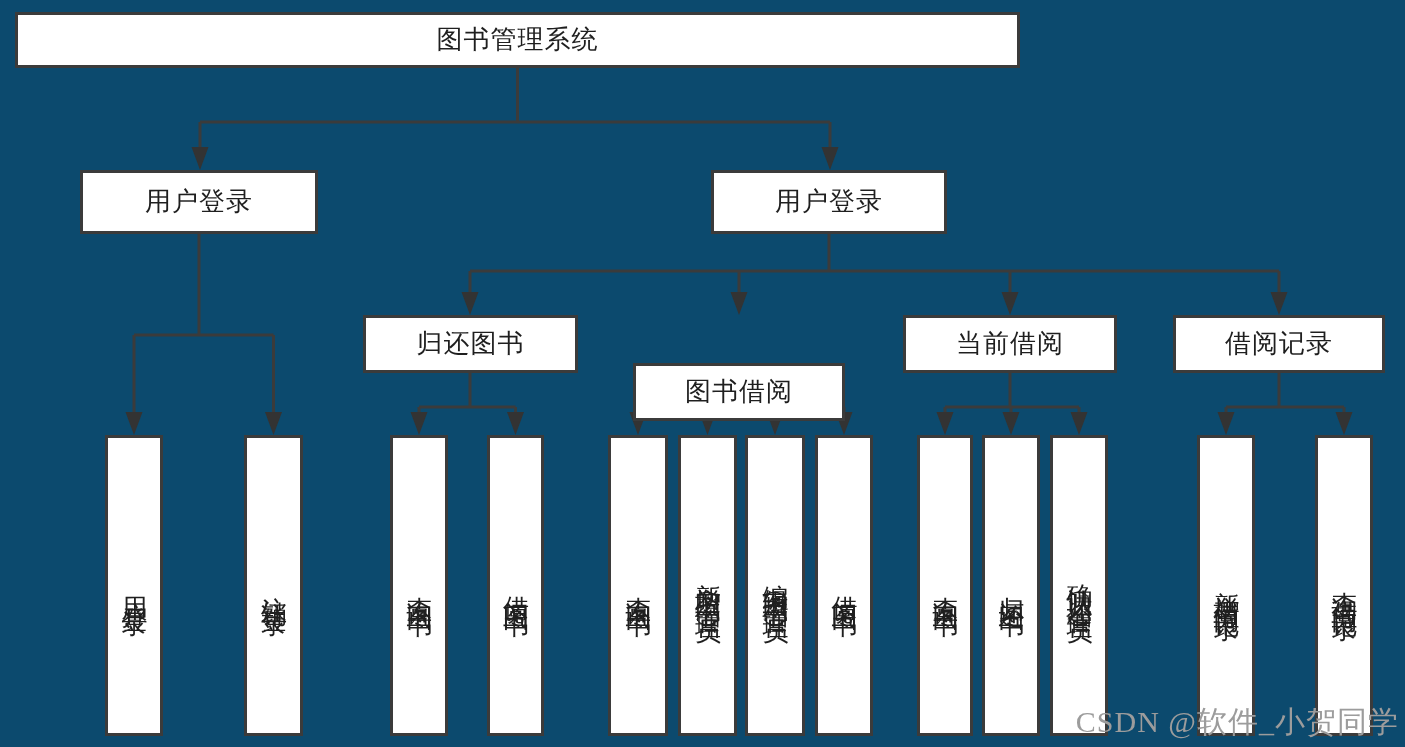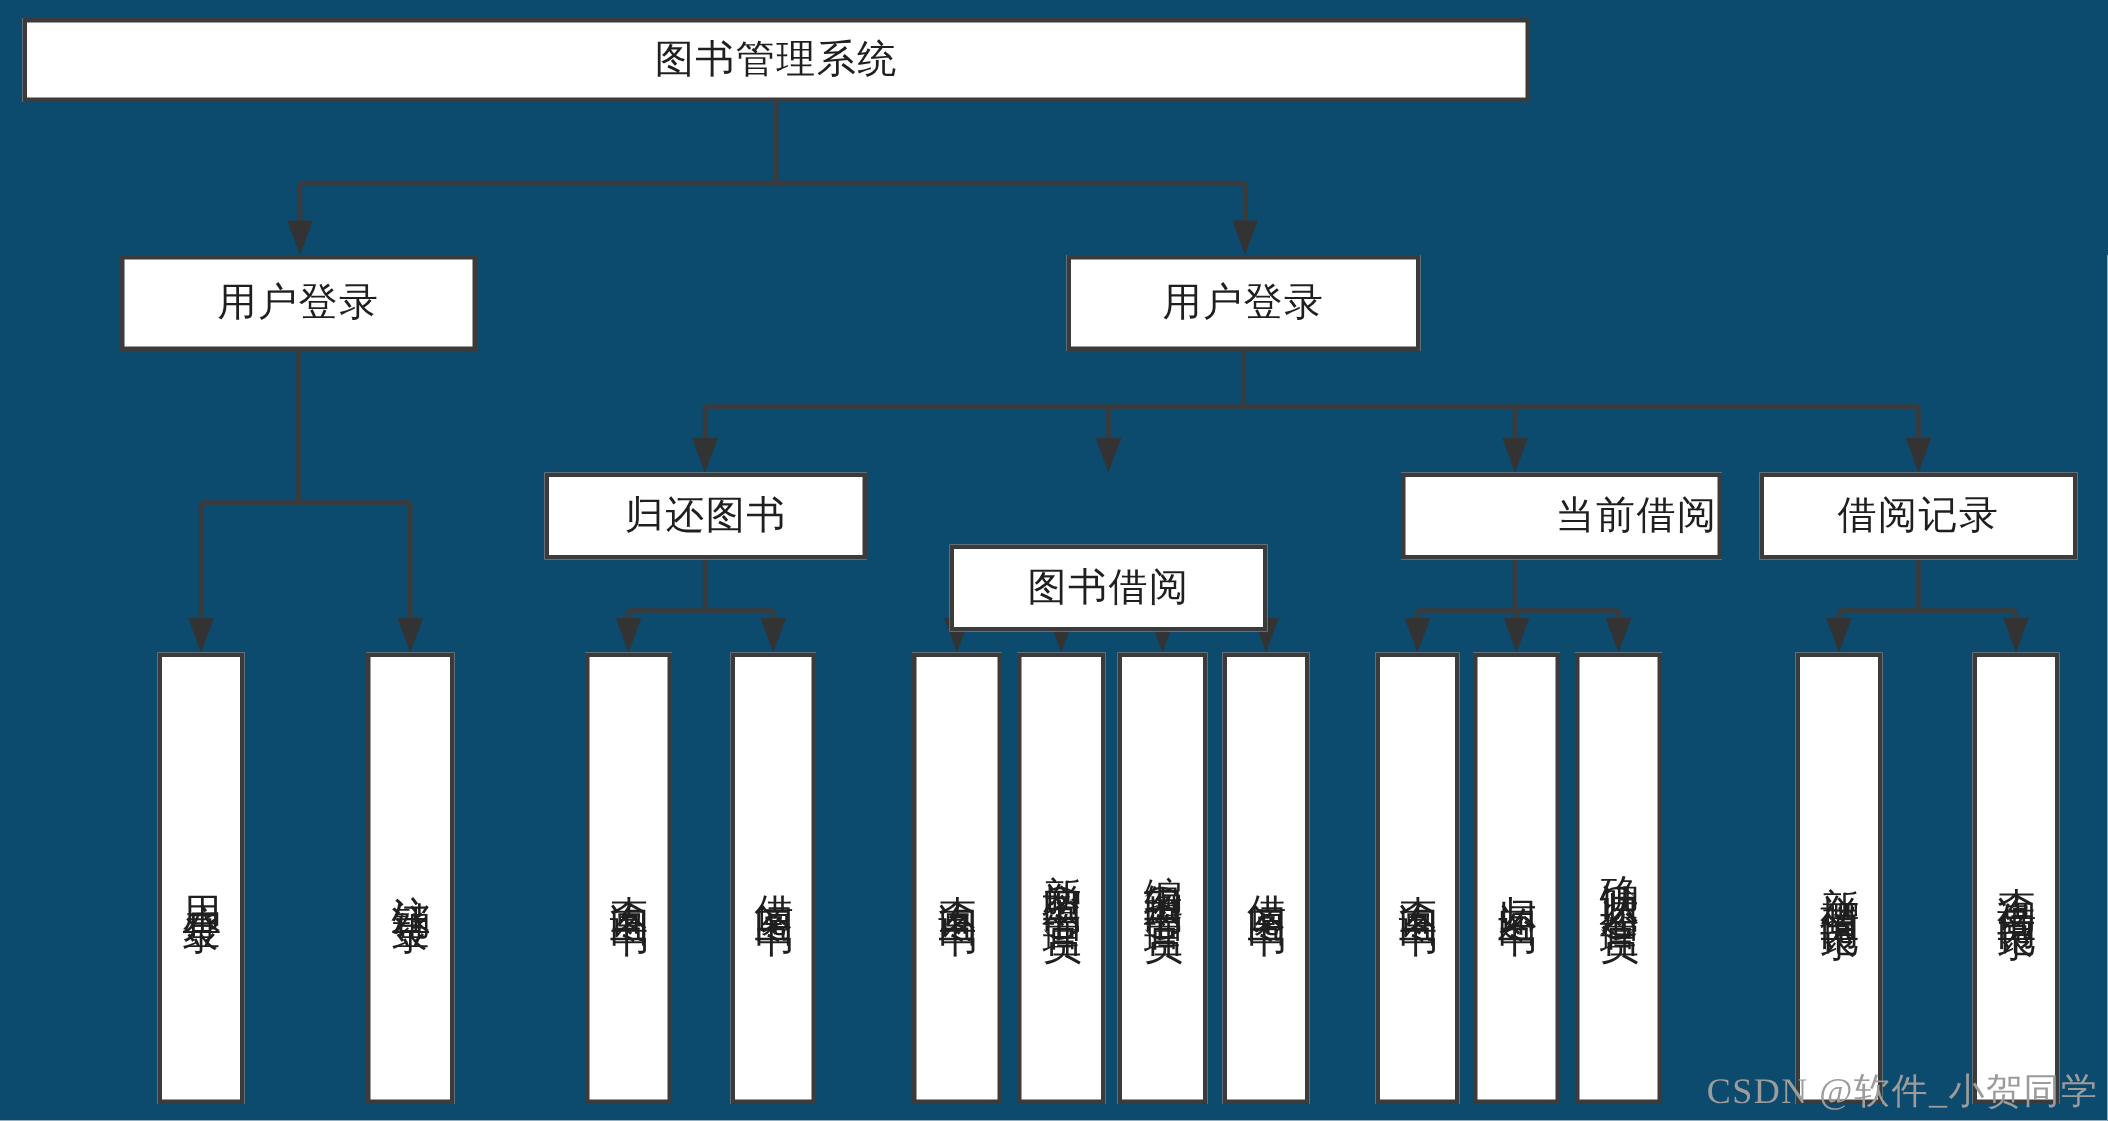--- a/index.html
+++ b/index.html
@@ -43,21 +43,21 @@
     text-orientation: mixed;
     font-size: 26px;
     letter-spacing: 5px;
     line-height: 1;
     padding: 4px 0;
   }
   .watermark {
     position: absolute;
     right: 6px;
     bottom: 4px;
-    font-size: 24px;
+    font-size: 30px;
     color: #9c9c9c;
     z-index: 3;
     letter-spacing: 1px;
     white-space: nowrap;
   }
 </style>
 </head>
 <body>
 
 <div class="stage">
@@ -108,21 +108,21 @@
   <div class="node h-node" style="left:711px; top:170px; width:236px; height:64px;">
     <span>用户登录</span>
   </div>
 
   <div class="node h-node" style="left:363px; top:315px; width:215px; height:58px;">
     <span>归还图书</span>
   </div>
   <div class="node h-node" style="left:633px; top:315px; width:212px; height:58px;margin-top:48px;">
     <span>图书借阅</span>
   </div>
-  <div class="node h-node" style="left:934px; top:315px; width:214px; height:58px;justify-content:flex-end;">
+  <div class="node h-node" style="left:903px; top:315px; width:214px; height:58px;">
     <span>当前借阅</span>
   </div>
   <div class="node h-node" style="left:1173px; top:315px; width:212px; height:58px;">
     <span>借阅记录</span>
   </div>
 
   <div class="node v-node" style="left:105px; top:435px; width:58px; height:301px;">
     <span>用户登录</span>
   </div>
   <div class="node v-node" style="left:244px; top:435px; width:59px; height:301px;">

